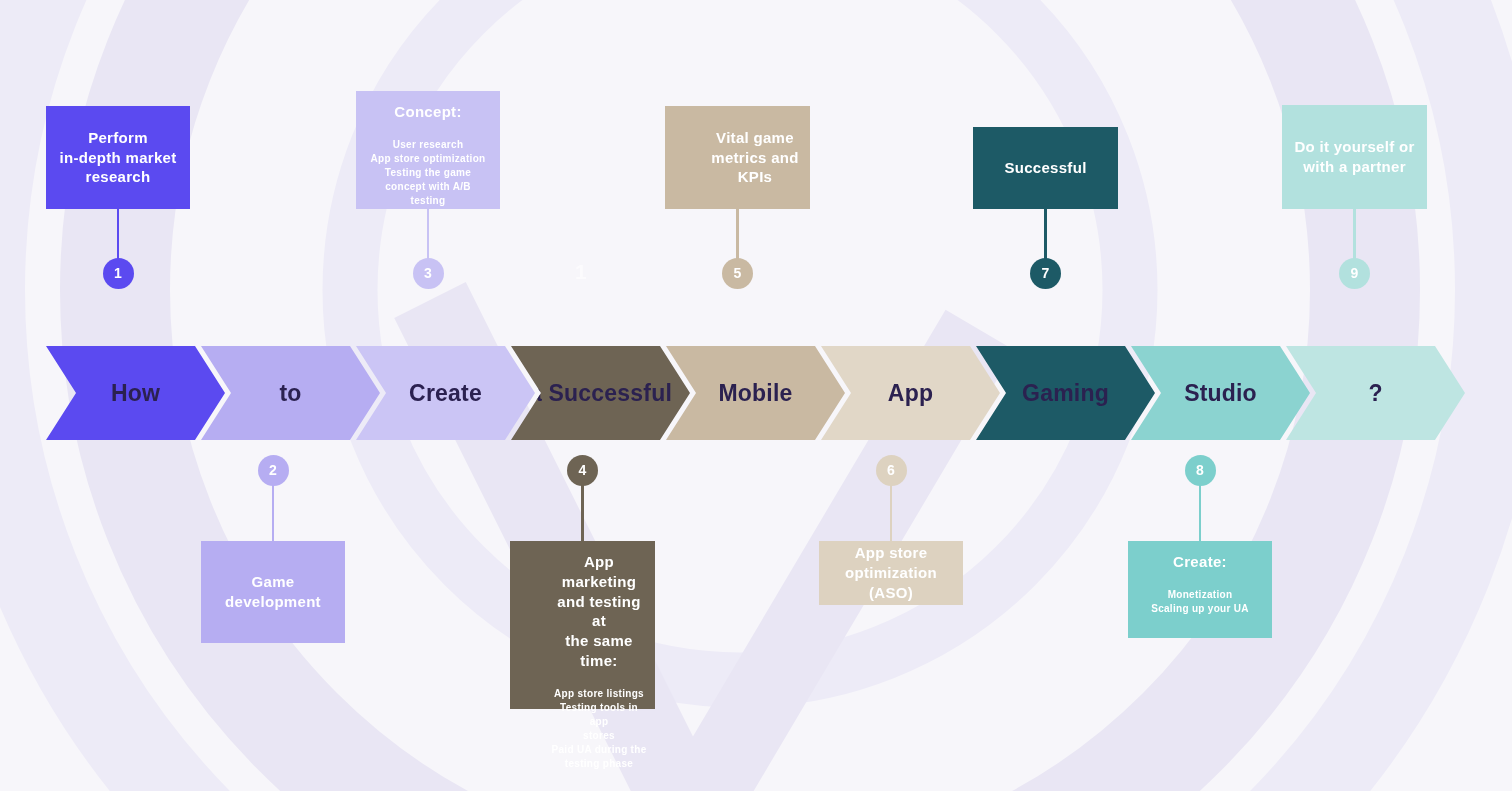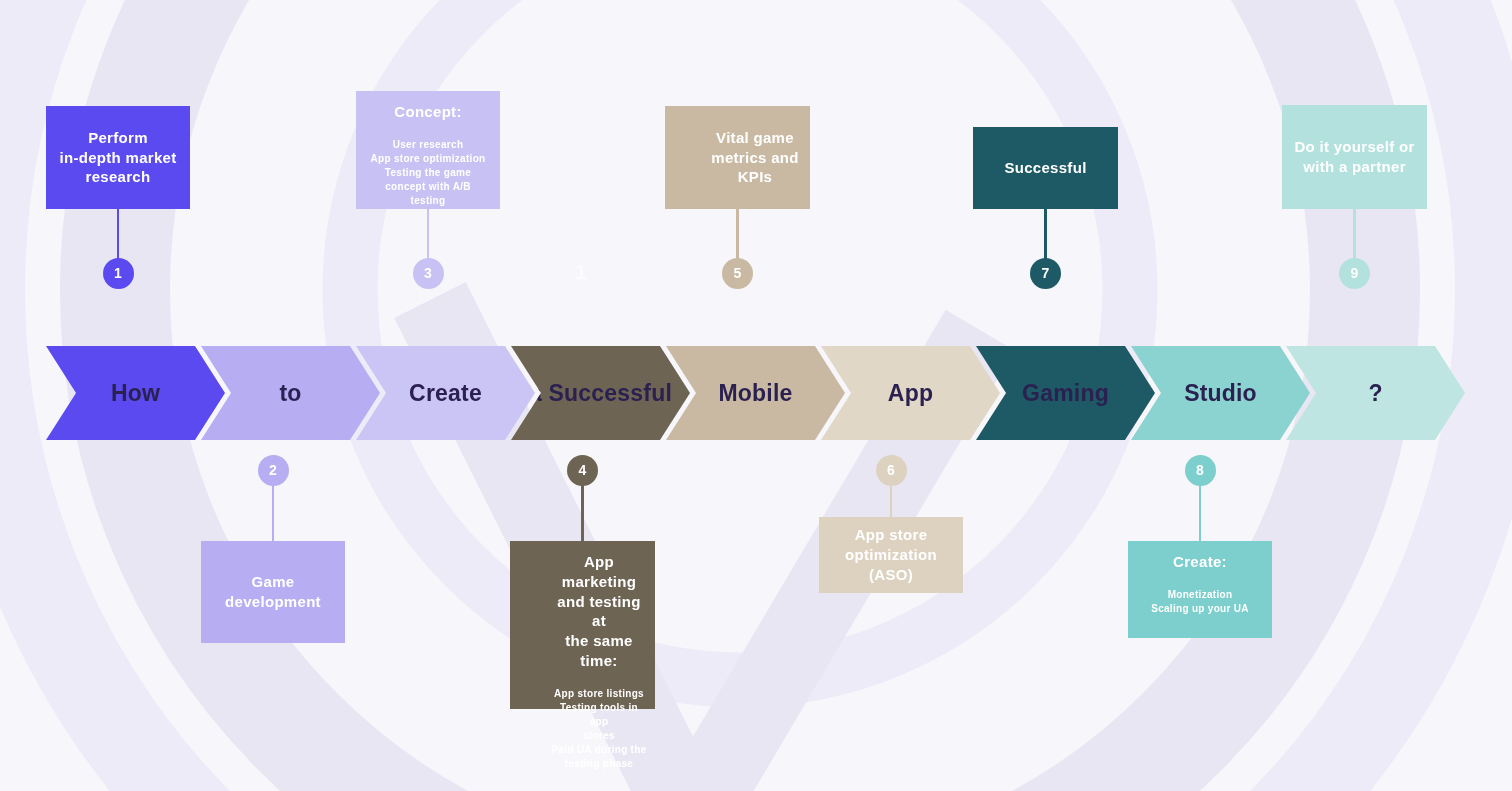--- a/index.html
+++ b/index.html
@@ -147,21 +147,21 @@
       </div>
       <div class="box" style="left: 665px; top: 106px; width: 145px; height: 103px; background: rgb(201, 185, 162); padding-left: 43px;">
         <span class="box-title">Vital game
 metrics and
 KPIs</span>
       </div>
       <div class="stem" style="left: 736.25px; background: rgb(201, 185, 162); top: 209px; height: 51.5px;"></div>
       <div class="num-circle" style="left: 722px; top: 257.5px; background: rgb(201, 185, 162);">
         <span class="num-label">5</span>
       </div>
-      <div class="box" style="left: 819px; top: 517px; width: 144px; height: 76px; background: rgb(221, 210, 192);">
+      <div class="box" style="left: 819px; top: 541px; width: 144px; height: 64px; background: rgb(221, 210, 192);">
         <span class="box-title">App store
 optimization
 (ASO)</span>
       </div>
       <div class="stem" style="left: 889.75px; background: rgb(221, 210, 192); top: 482.5px; height: 58.5px;"></div>
       <div class="num-circle" style="left: 875.5px; top: 454.5px; background: rgb(221, 210, 192);">
         <span class="num-label">6</span>
       </div>
       <div class="box" style="left: 973px; top: 127px; width: 145px; height: 82px; background: rgb(29, 90, 102);">
         <span class="box-title">Successful</span>

